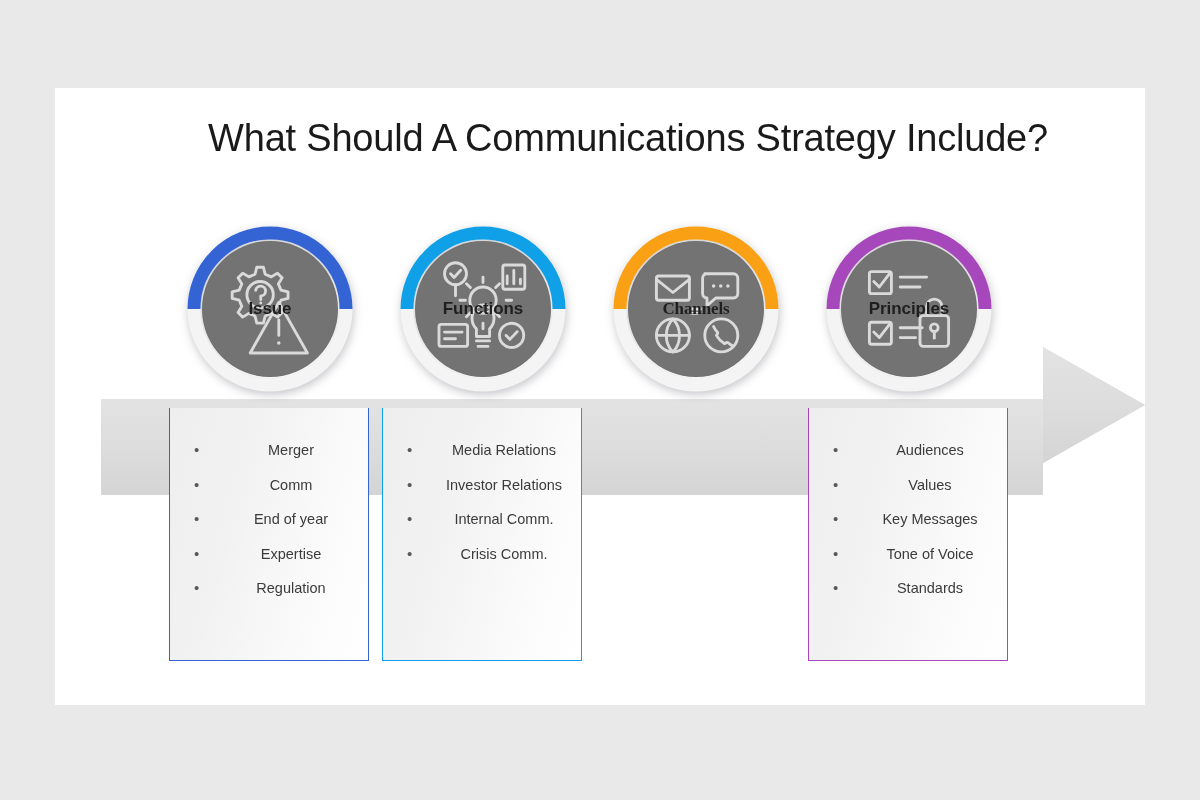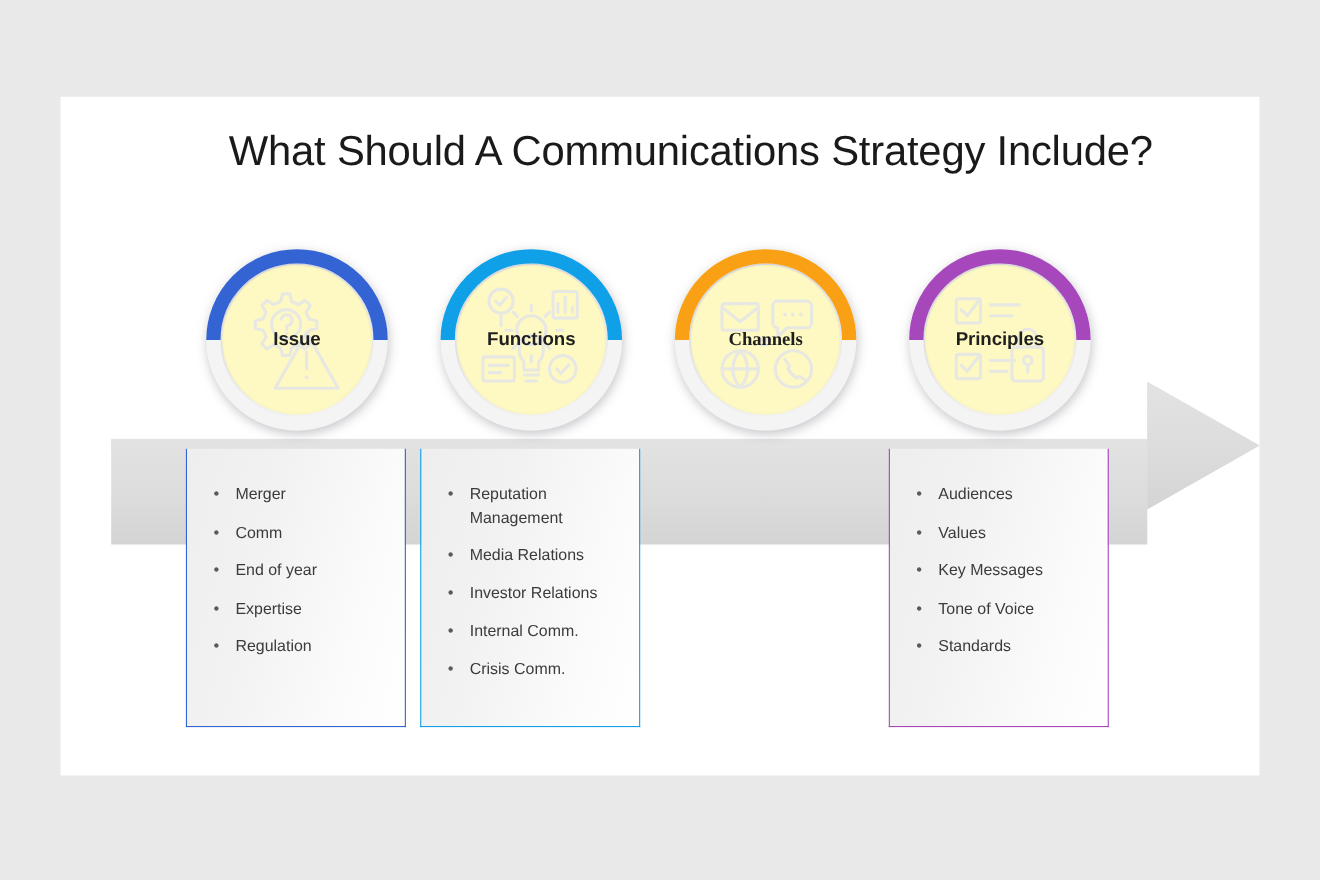--- a/index.html
+++ b/index.html
@@ -88,21 +88,21 @@
     height: 166px;
   }
 
   .circle-inner {
     position: absolute;
     left: 15px;
     top: 15px;
     width: 136px;
     height: 136px;
     border-radius: 50%;
-    background: #fef9c3;
+    background: #737373;
     box-shadow: inset 0 0 0 1px rgba(0,0,0,0.03);
     display: flex;
     align-items: center;
     justify-content: center;
     overflow: hidden;
   }
 
   .circle-watermark {
     position: absolute;
     left: 50%;
@@ -134,20 +134,21 @@
     border-left: 1.5px solid #888;
     border-right: 1.5px solid #888;
     border-bottom: 1.5px solid #888;
     border-top: none;
   }
 
   .bullet-list {
     list-style: none;
     margin: 0;
     padding: 32px 0 0 22px;
+    text-align: center;
   }
 
   .bullet-list li {
     position: relative;
     padding-left: 22px;
     margin-bottom: 14px;
     font-size: 14.5px;
     line-height: 1.42;
     color: #3b3b3b;
   }
@@ -293,21 +294,20 @@
         <li>Merger</li>
         <li>Comm</li>
         <li>End of year</li>
         <li>Expertise</li>
         <li>Regulation</li>
       </ul>
     </div>
 
     <div class="bullet-panel" id="panel-1" style="left: 327px; border-left-color: rgb(16, 160, 232); border-right-color: rgb(16, 160, 232); border-bottom-color: rgb(16, 160, 232);">
       <ul class="bullet-list">
-        <li>Reputation Management</li>
         <li>Media Relations</li>
         <li>Investor Relations</li>
         <li>Internal Comm.</li>
         <li>Crisis Comm.</li>
       </ul>
     </div>
 
 
     <div class="bullet-panel" id="panel-3" style="left: 753px; border-left-color: rgb(166, 71, 188); border-right-color: rgb(166, 71, 188); border-bottom-color: rgb(166, 71, 188);">
       <ul class="bullet-list">

